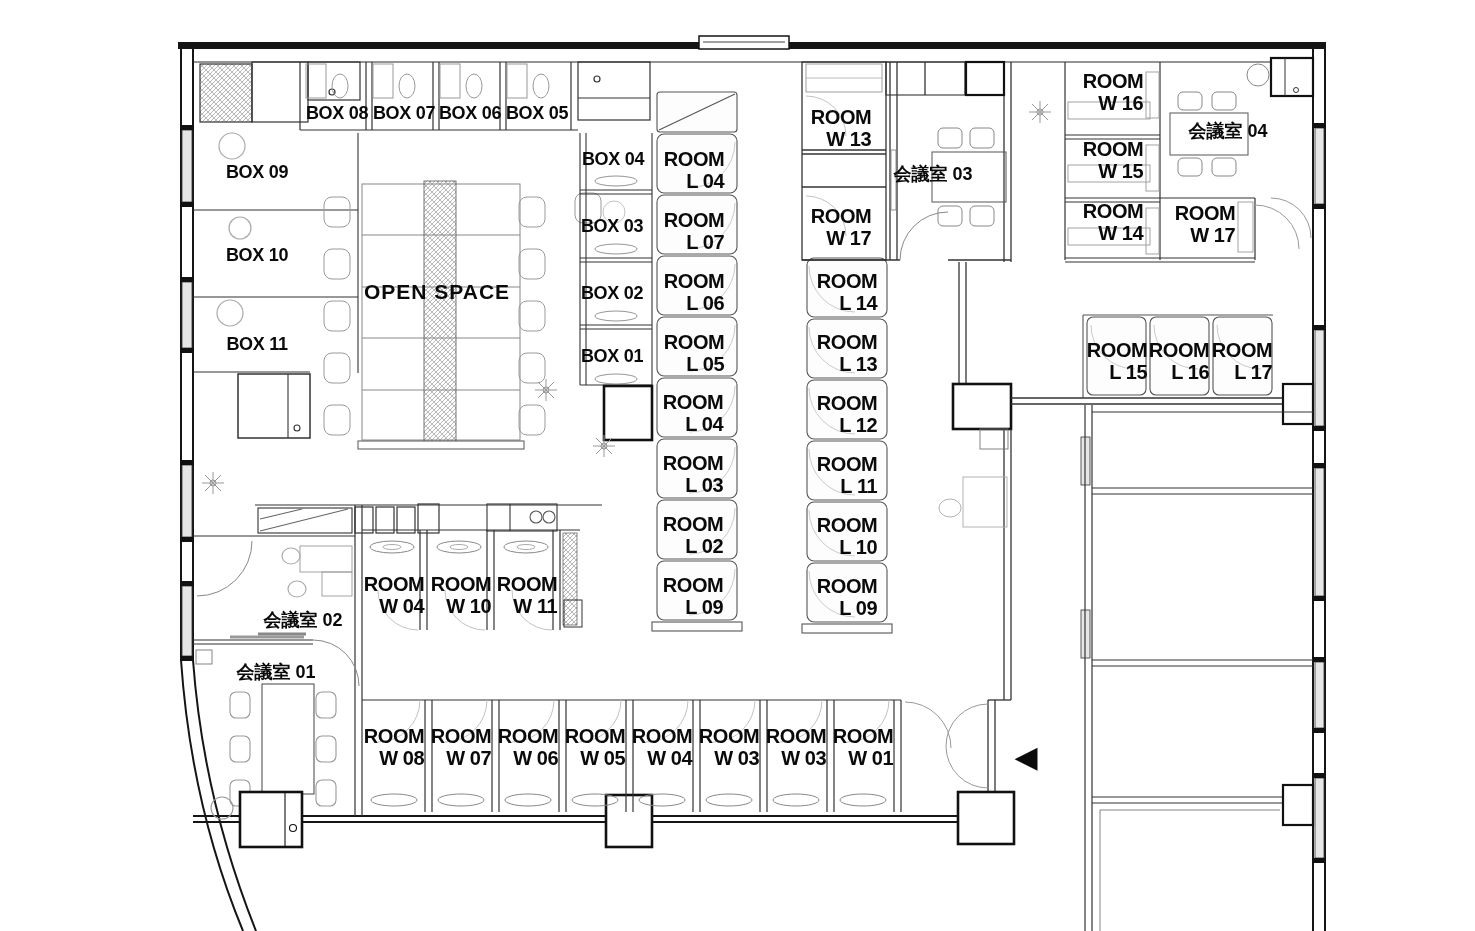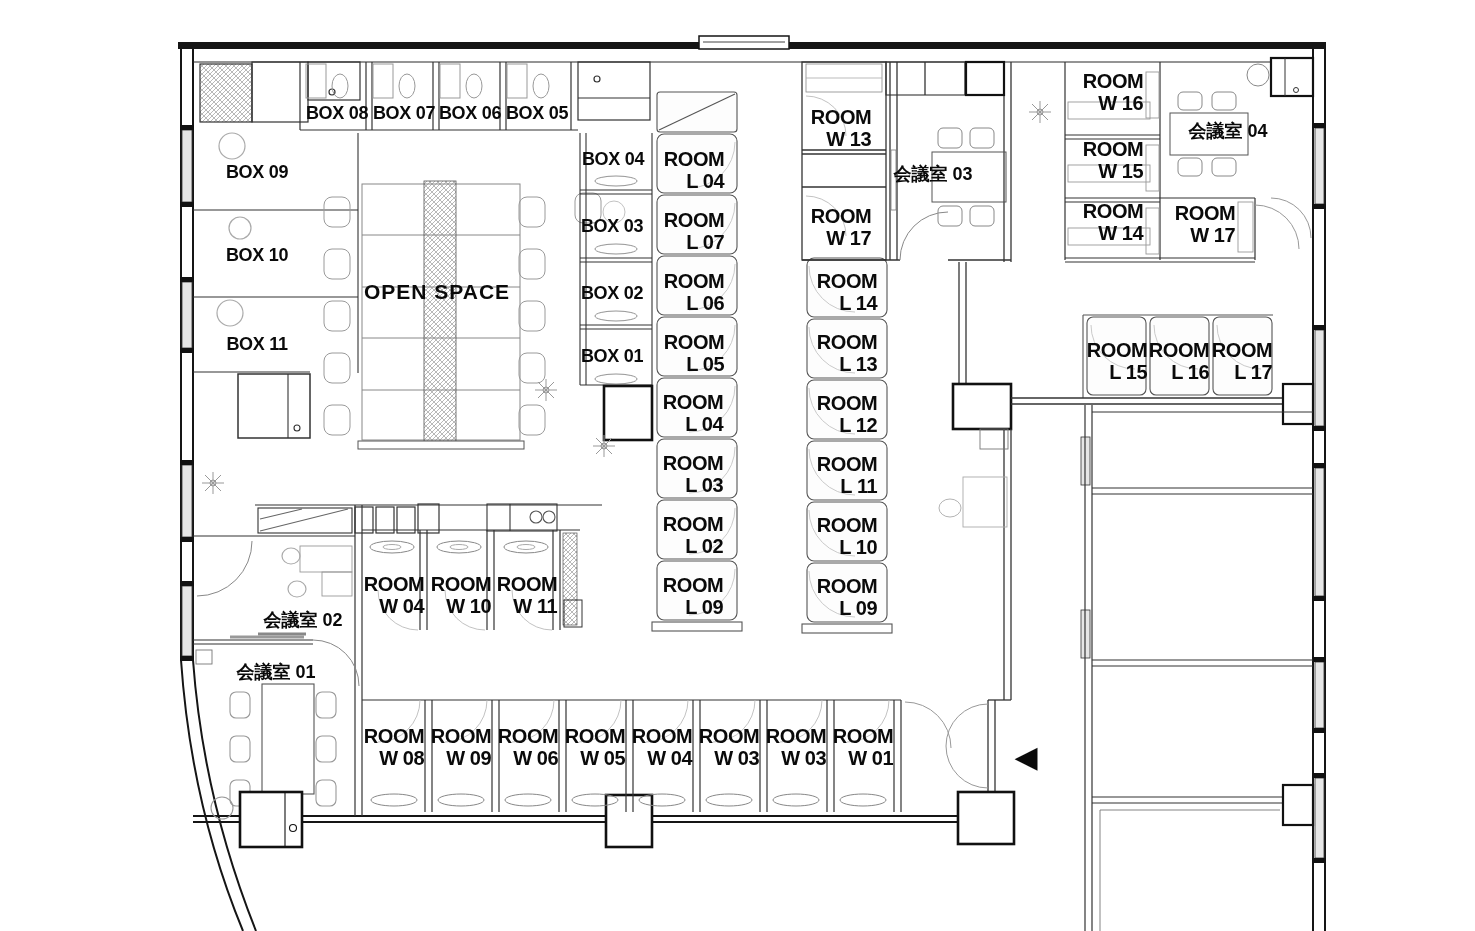--- a/index.html
+++ b/index.html
@@ -600,21 +600,21 @@
       <span>ROOM</span>
       <span>W 11</span>
     </div>
 
 <div class="rlbl" style="left:394px;top:747px">
       <span>ROOM</span>
       <span>W 08</span>
     </div>
 <div class="rlbl" style="left:461px;top:747px">
       <span>ROOM</span>
-      <span>W 09</span>
+      <span>W 07</span>
     </div>
 <div class="rlbl" style="left:528px;top:747px">
       <span>ROOM</span>
       <span>W 06</span>
     </div>
 <div class="rlbl" style="left:595px;top:747px">
       <span>ROOM</span>
       <span>W 05</span>
     </div>
 <div class="rlbl" style="left:662px;top:747px">

